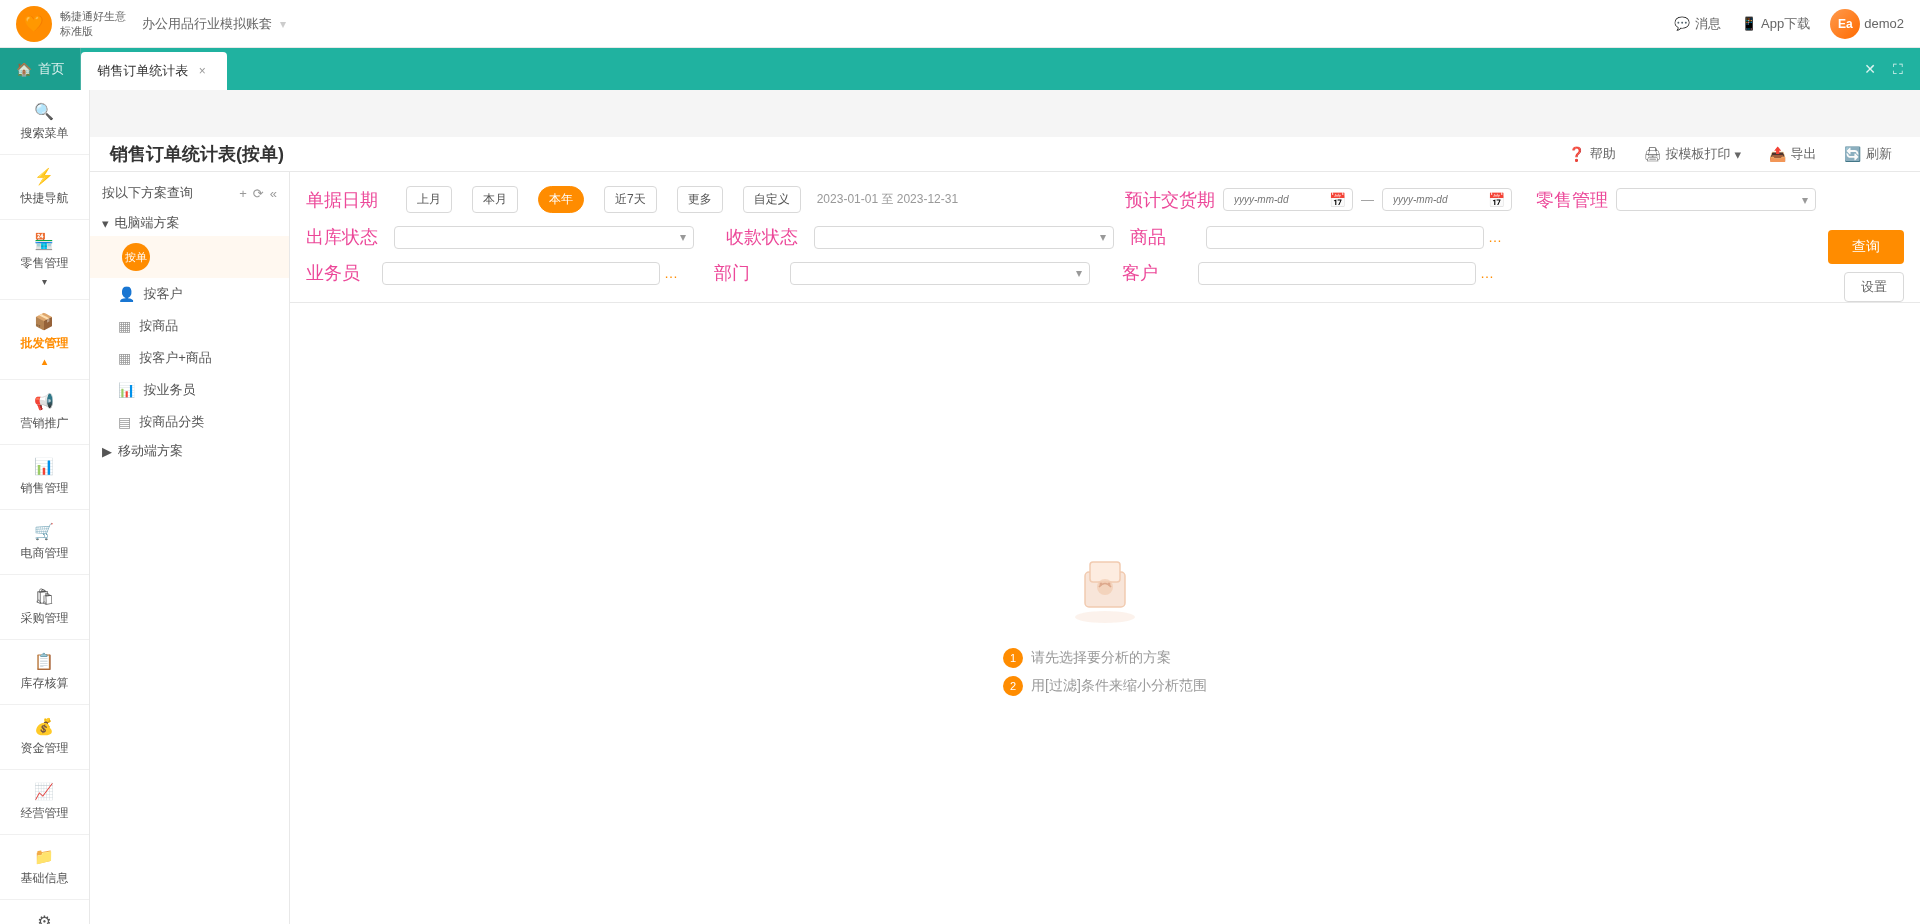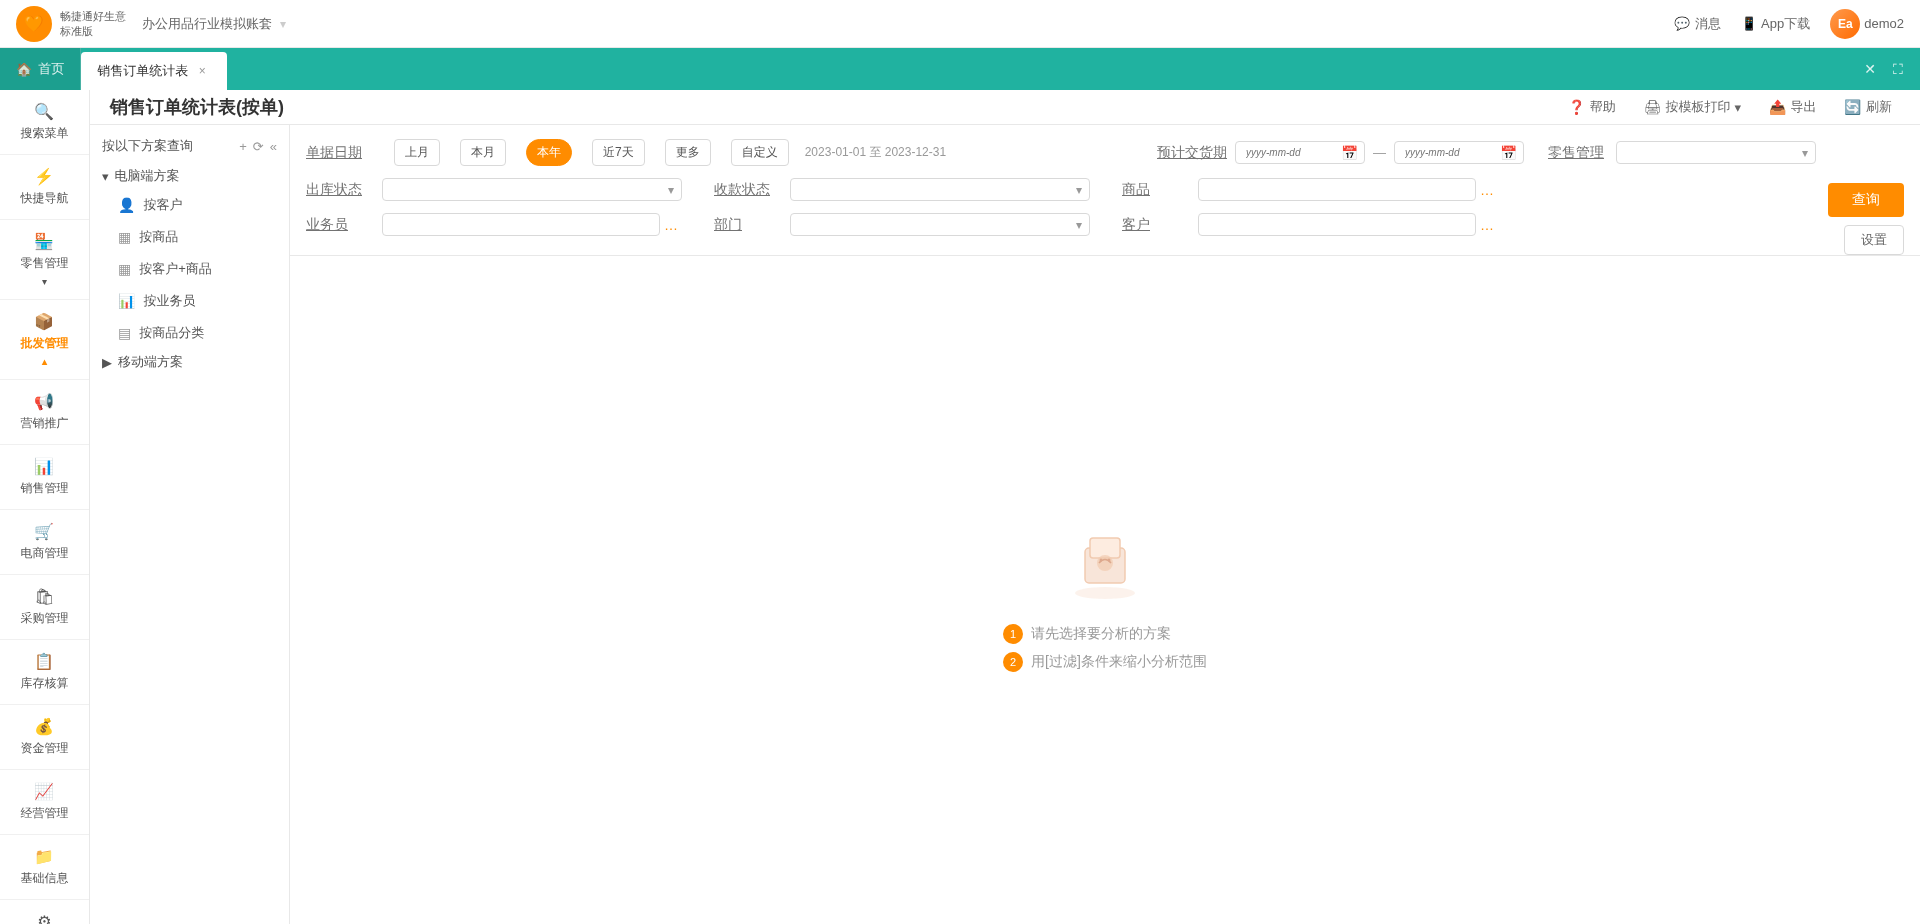--- a/index.html
+++ b/index.html
@@ -167,20 +167,21 @@
     }
 
     
     .page-header {
       background: #fff;
       padding: 4px 20px;
       display: flex;
       align-items: center;
       justify-content: space-between;
       border-bottom: 1px solid #e8e8e8;
+      margin-top: 47px;
     }
     .page-title { font-size: 18px; font-weight: 600; color: #333; }
     .page-actions { display: flex; align-items: center; gap: 12px; }
     .page-action-btn {
       display: flex;
       align-items: center;
       gap: 4px;
       color: #666;
       cursor: pointer;
       font-size: 13px;
@@ -188,21 +189,21 @@
       border-radius: 4px;
     }
     .page-action-btn .btn-icon { font-size: 14px; }
     .filter-row {
       display: flex;
       align-items: center;
       gap: 16px;
       margin-bottom: 12px;
     }
     .filter-row:last-child { margin-bottom: 0; }
-    .filter-label { color: #737373; font-size: 14px; white-space: nowrap; min-width: 60px; text-decoration: underline; }
+    .filter-label { color: #ec4899; font-size: 18px; white-space: nowrap; min-width: 60px; }
     .filter-date-group {
       display: flex;
       align-items: center;
       gap: 8px;
     }
     .date-btn {
       padding: 4px 10px;
       border: 1px solid #d9d9d9;
       border-radius: 4px;
       cursor: pointer;
@@ -523,20 +524,25 @@
             <span>⟳</span>
             <span>«</span>
           </div>
         </div>
 
         <div class="panel-section-title">
           <span>▾</span>
           <span>电脑端方案</span>
         </div>
 
+        <div class="panel-item active">
+          <div class="panel-item-active-circle">
+            <span>按单</span>
+          </div>
+        </div>
 
         <div class="panel-item">
           <span class="item-icon">👤</span>
           <span>按客户</span>
         </div>
         <div class="panel-item">
           <span class="item-icon">▦</span>
           <span>按商品</span>
         </div>
         <div class="panel-item">
@@ -598,21 +604,21 @@
                 <span class="filter-label">出库状态</span>
                 <div class="select-wrapper" style="flex:1; max-width:300px;">
                   <input class="filter-input" style="width: 100%;">
                   <span class="chevron">▾</span>
                 </div>
                 <span class="filter-label" style="margin-left:16px;">收款状态</span>
                 <div class="select-wrapper" style="flex:1; max-width:300px;">
                   <input class="filter-input" style="width: 100%;">
                   <span class="chevron">▾</span>
                 </div>
-                <span class="filter-label" style="margin-left:16px;">商品</span>
+                <span class="filter-label" style="">商品</span>
                 <div style="flex:1; display:flex; align-items:center; max-width:300px;">
                   <input class="filter-input" style="width: 100%;">
                   <span class="dots-btn">…</span>
                 </div>
               </div>
 
               <div class="filter-row">
                 <span class="filter-label">业务员</span>
                 <div style="flex:1; display:flex; align-items:center; max-width:300px;">
                   <input class="filter-input" style="width: 100%;">

